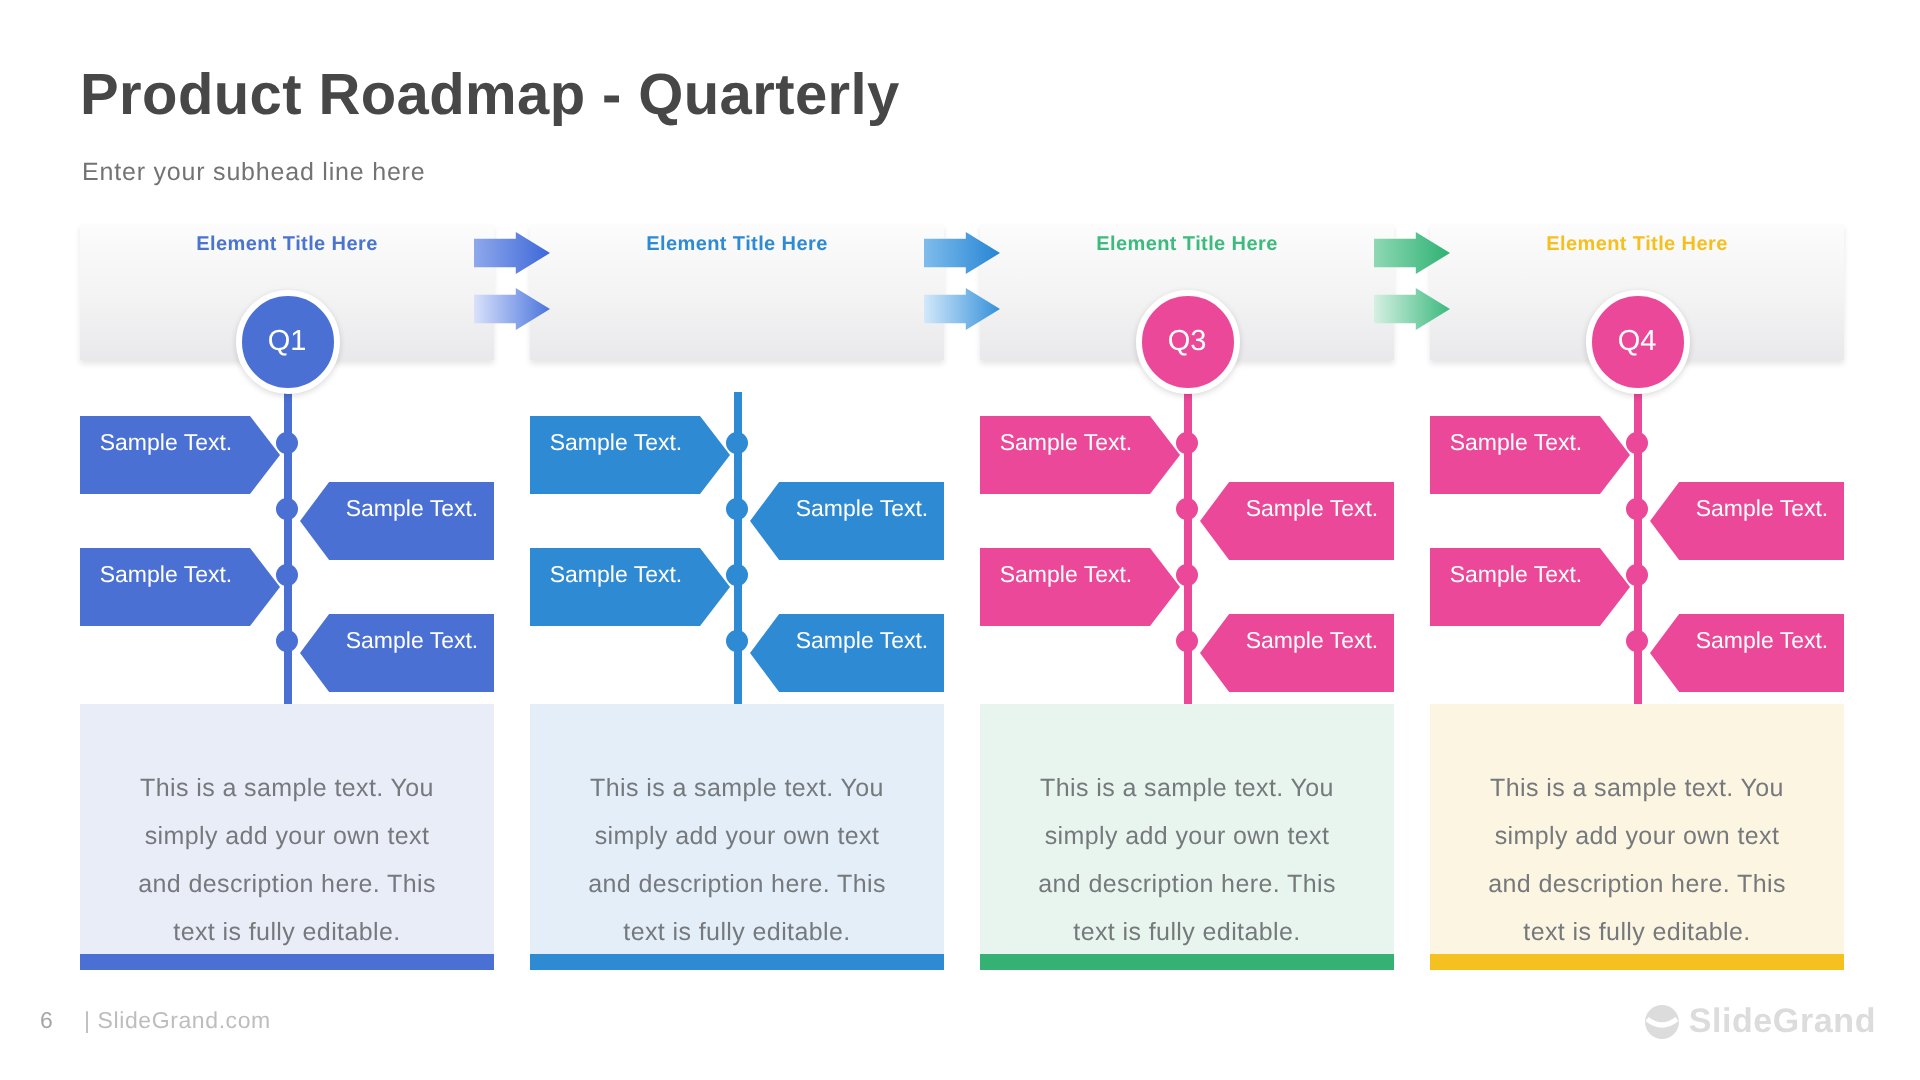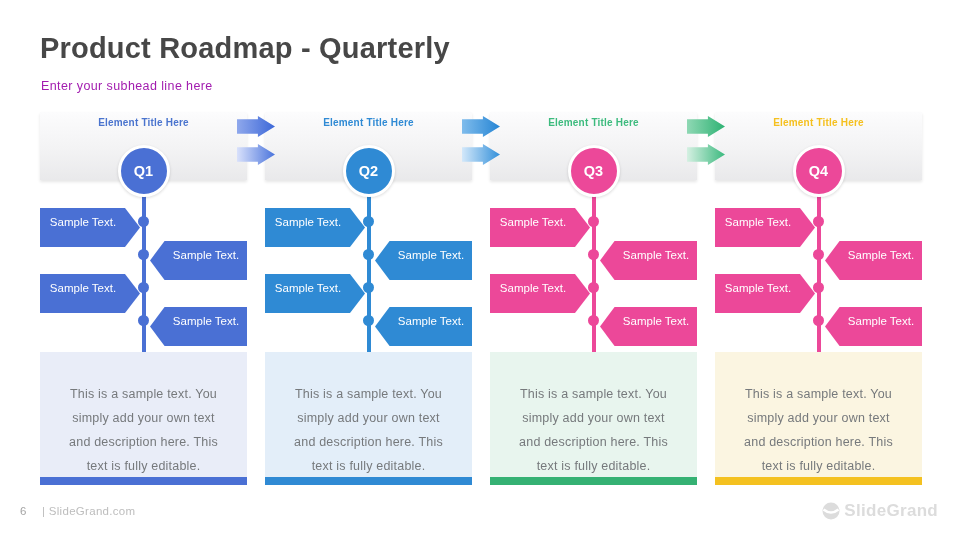--- a/index.html
+++ b/index.html
@@ -5,38 +5,38 @@
   html,body{margin:0;padding:0;background:#ffffff;}
   .slide{
     position:relative;width:960px;height:540px;background:#ffffff;overflow:hidden;
     font-family:"Liberation Sans", sans-serif;
   }
   .slide-title{
     position:absolute;left:40px;top:32px;font-size:29px;color:#474747;
     letter-spacing:.2px;font-weight:700;
   }
   .slide-subtitle{
-    position:absolute;left:41px;top:79px;font-size:12.5px;color:#a21caf;letter-spacing:.4px;
+    position:absolute;left:41px;top:79px;font-size:12.5px;color:#737373;letter-spacing:.4px;
   }
   
   .column{position:absolute;top:112px;width:207px;height:373px;}
   .band{
     position:absolute;top:0;left:0;width:207px;height:68px;
     background:linear-gradient(180deg,#fcfcfd 0%,#f3f3f4 55%,#e9e9eb 100%);
     box-shadow:0 2px 3px rgba(0,0,0,.10);
   }
   .el-title{
     position:absolute;top:5px;left:0;width:207px;text-align:center;
     font-size:10px;font-weight:bold;letter-spacing:.2px;
   }
   .q-circle{
     position:absolute;top:33px;left:77.5px;width:52px;height:52px;border-radius:50%;
     box-sizing:border-box;border:3px solid #ffffff;color:#ffffff;
     display:flex;align-items:center;justify-content:center;
-    font-size:14.5px;font-weight:bold;box-shadow:0 1px 3px rgba(0,0,0,.15);
+    font-size:14.5px;font-weight:normal;box-shadow:0 1px 3px rgba(0,0,0,.15);
   }
   .timeline{position:absolute;top:84px;left:101.5px;width:4px;height:157px;}
   .dot{position:absolute;left:98px;width:11px;height:11px;border-radius:50%;}
   .callout{
     position:absolute;height:39px;line-height:28px;color:#ffffff;font-size:11.5px;
     white-space:nowrap;overflow:hidden;
   }
   .callout.left{
     left:0;width:100px;text-align:center;padding-right:14px;box-sizing:border-box;
     clip-path:polygon(0 0,85% 0,100% 50%,85% 100%,0 100%);
@@ -110,21 +110,20 @@
     <div class="callout right" style="top:195px">Sample Text.</div>
     <div class="desc-box">
       <p>This is a sample text. You simply add your own text and description here. This text is fully editable.</p>
     </div>
   </div>
 
   <div class="column c1" style="left:265px">
     <div class="band"></div>
     <div class="el-title">Element Title Here</div>
     <div class="timeline"></div>
-    <div class="q-circle">Q2</div>
     <div class="dot" style="top:104px"></div>
     <div class="dot" style="top:137px"></div>
     <div class="dot" style="top:170px"></div>
     <div class="dot" style="top:203px"></div>
     <div class="callout left" style="top:96px">Sample Text.</div>
     <div class="callout right" style="top:129px">Sample Text.</div>
     <div class="callout left" style="top:162px">Sample Text.</div>
     <div class="callout right" style="top:195px">Sample Text.</div>
     <div class="desc-box">
       <p>This is a sample text. You simply add your own text and description here. This text is fully editable.</p>

